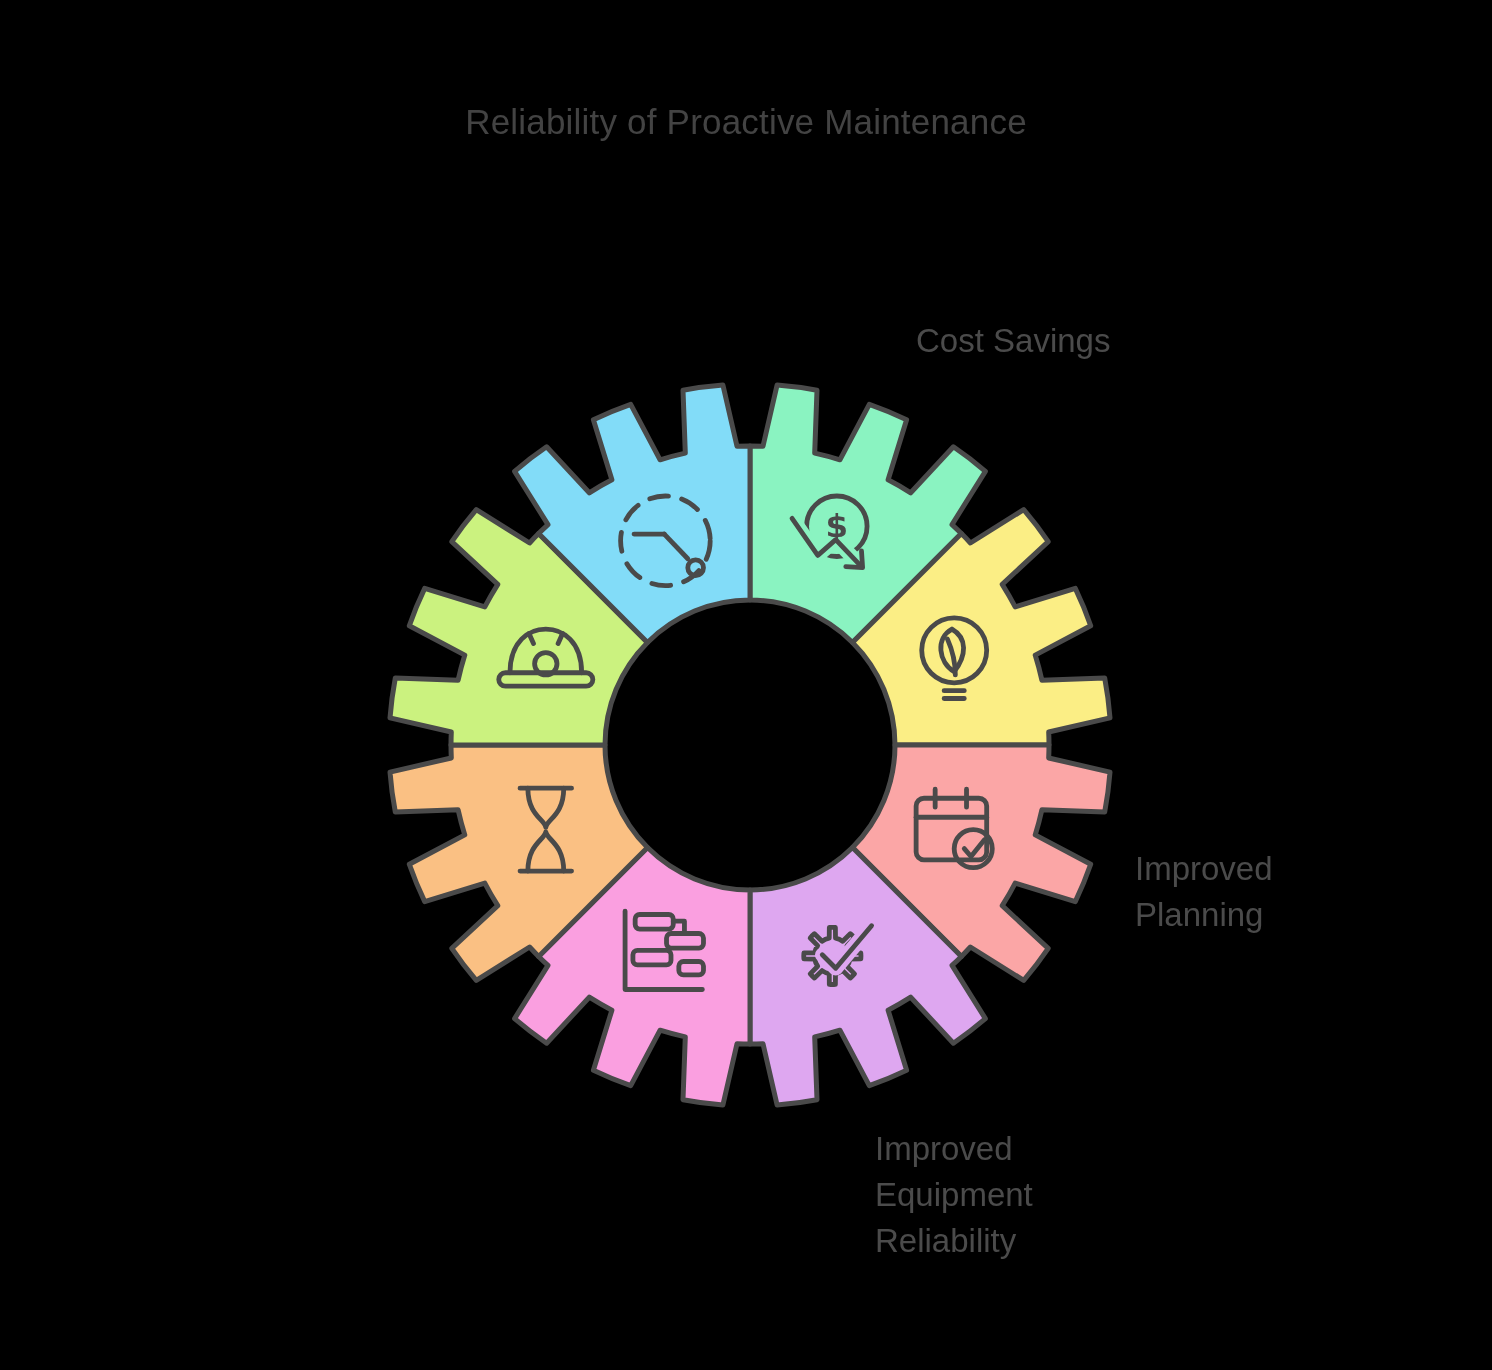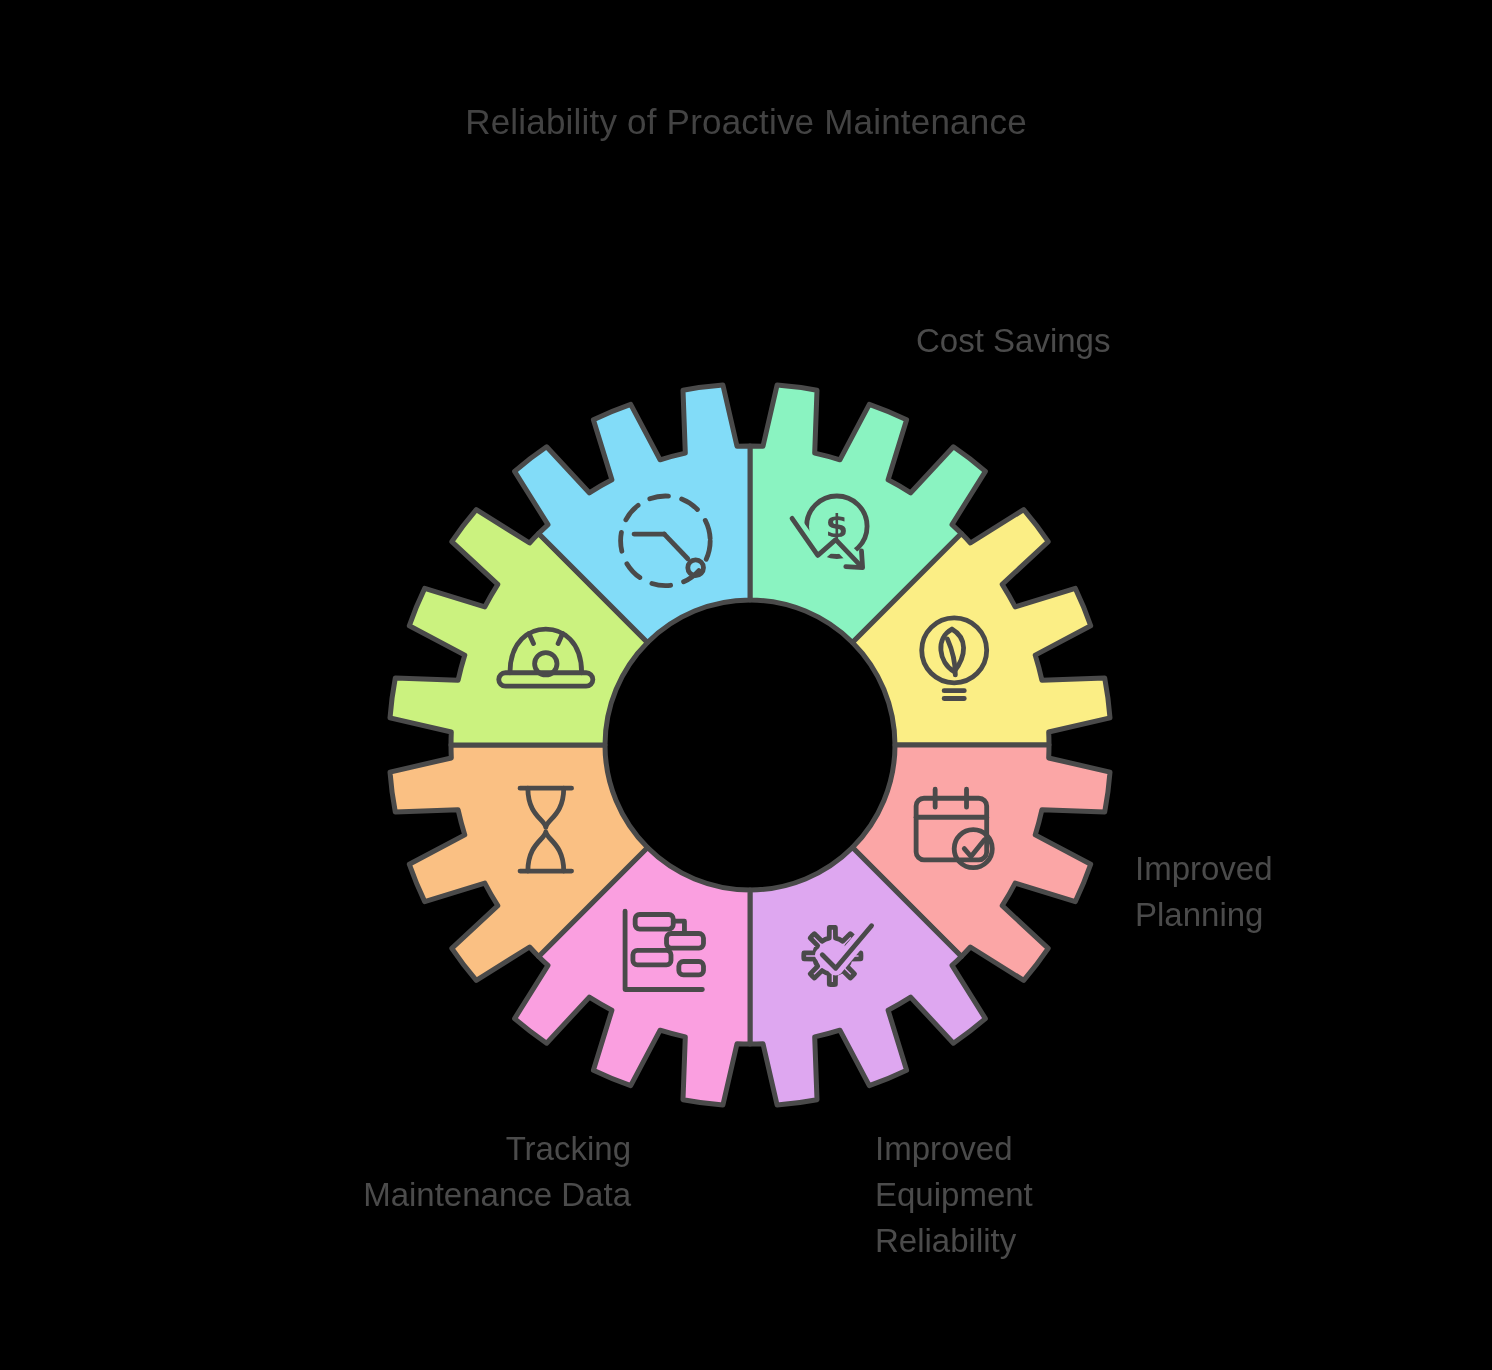--- a/index.html
+++ b/index.html
@@ -90,15 +90,13 @@
       <circle class="ln" cx="27" cy="24" r="7" fill="#82DCF8"></circle>
       </g>
     </svg>
 
   <div class="callout co-cost">Cost Savings</div>
   <div class="callout co-planning">Improved
 Planning</div>
   <div class="callout co-equip">Improved
 Equipment
 Reliability</div>
-  <div class="callout co-tracking ta-r">Tracking
-Maintenance Data</div>
 </div>
 
 </body></html>

